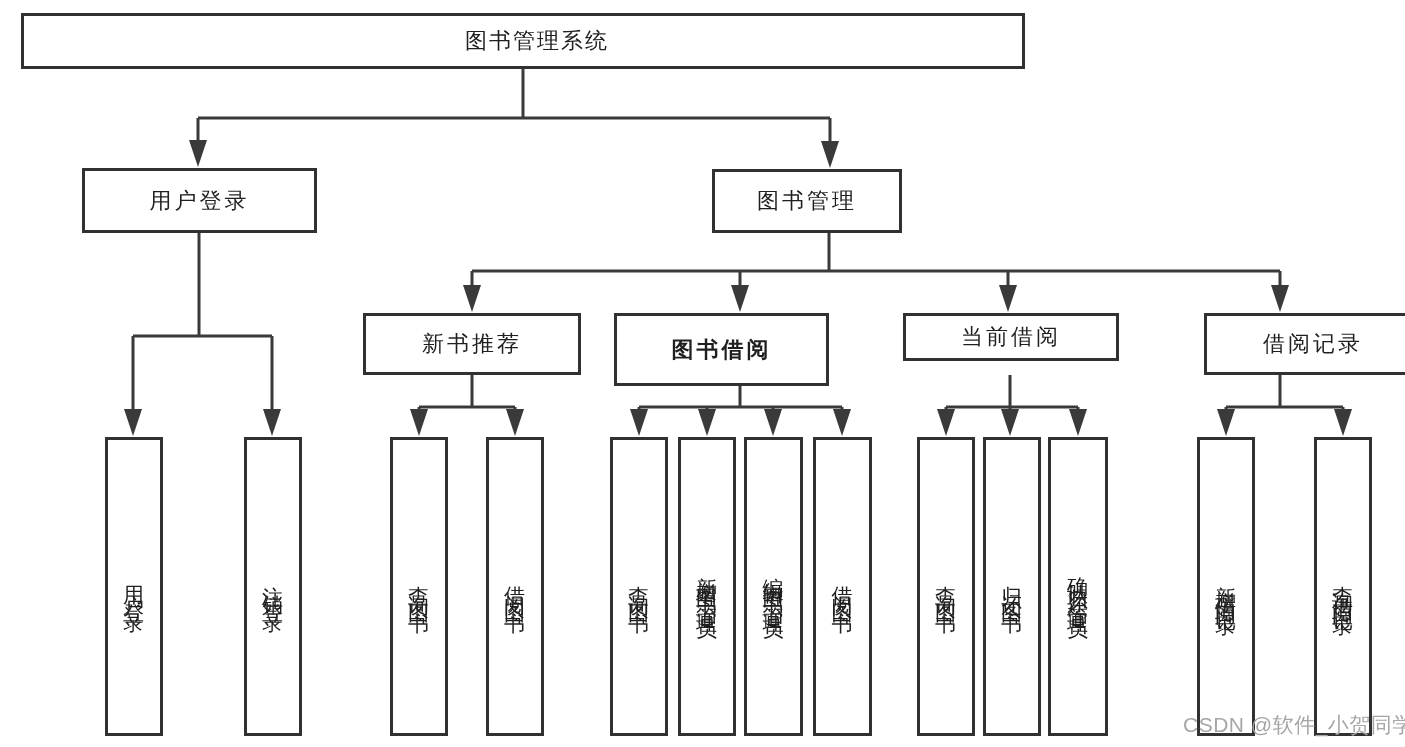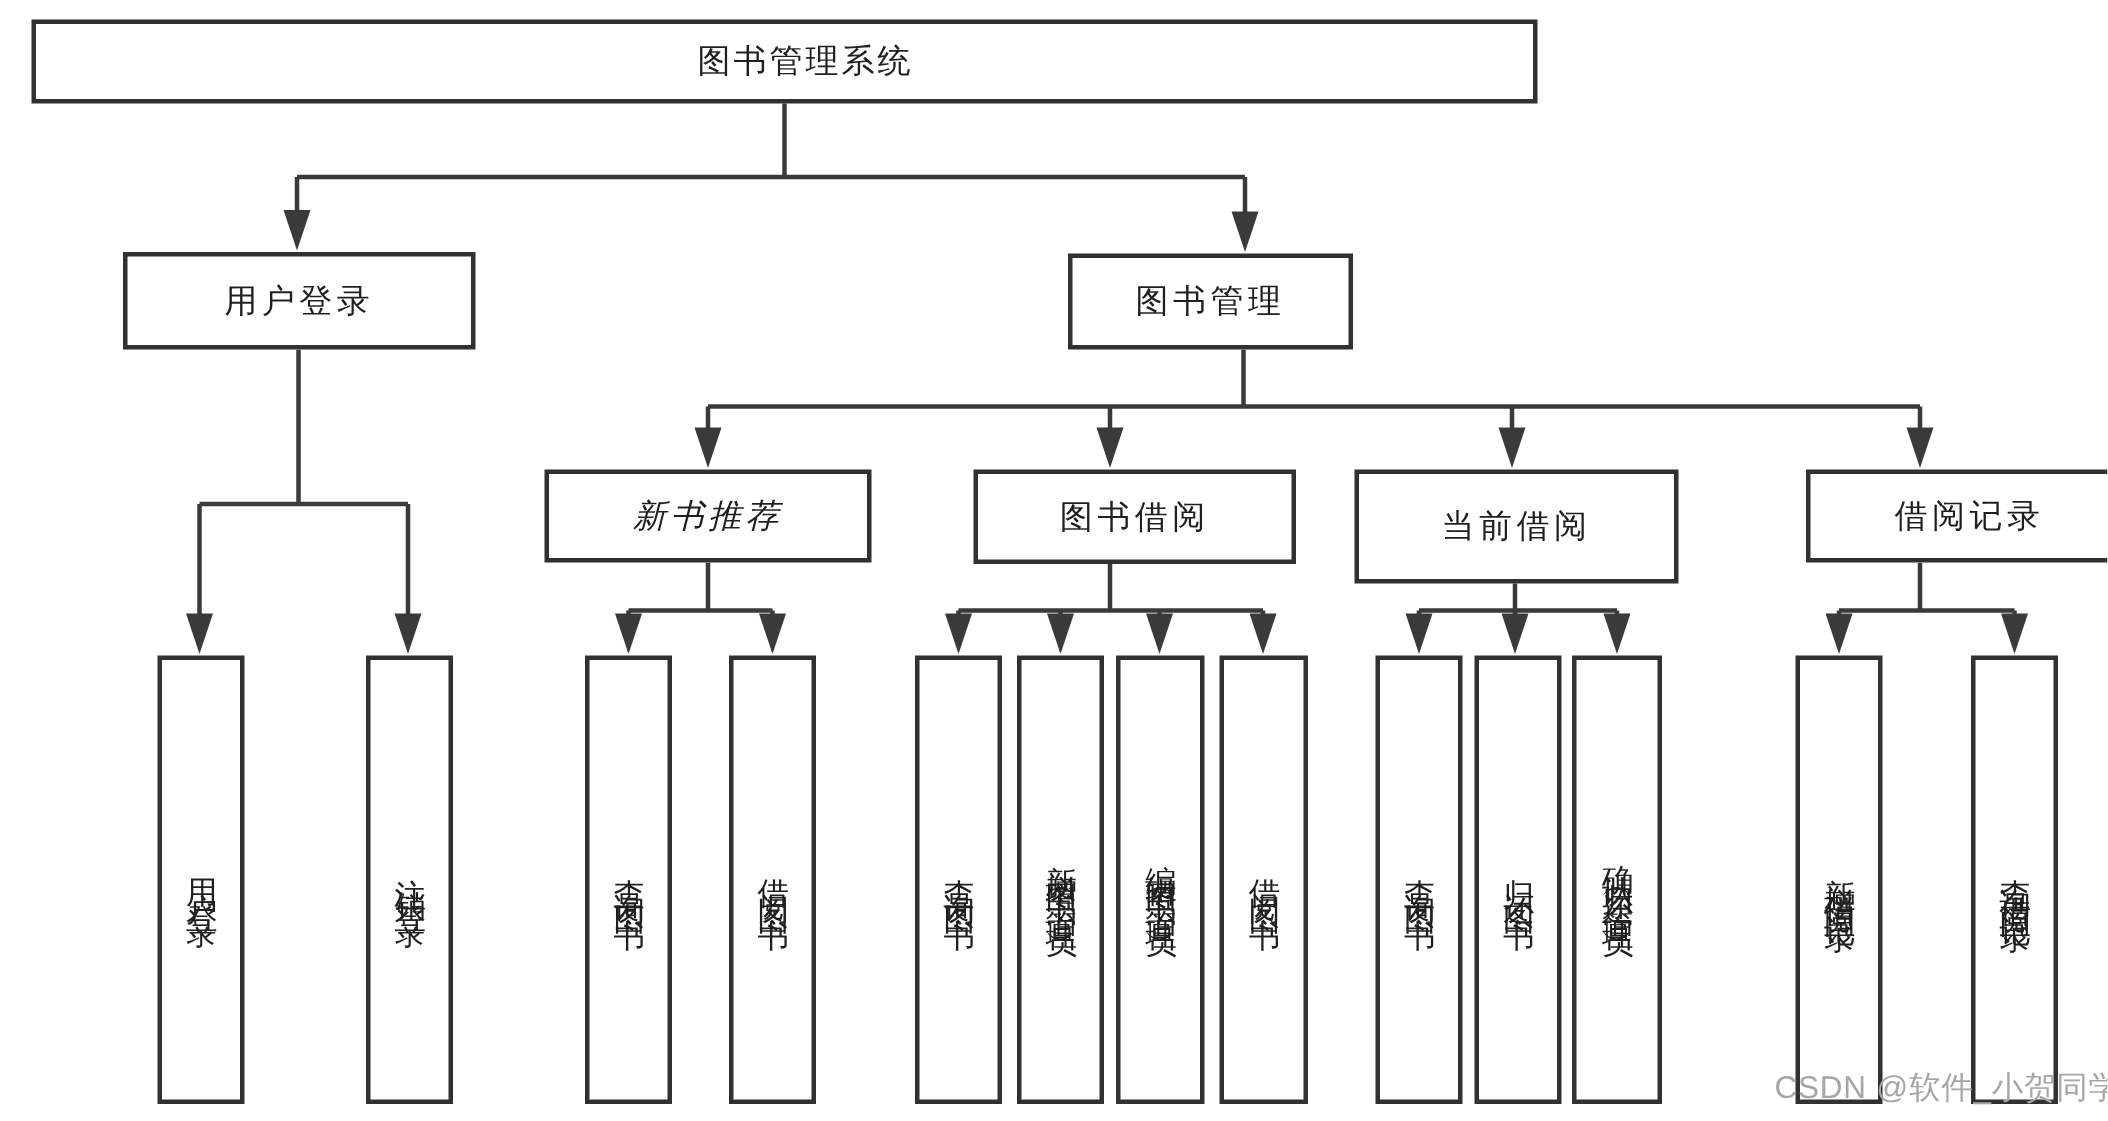--- a/index.html
+++ b/index.html
@@ -30,23 +30,23 @@
     font-size:21px;
     letter-spacing:9px;
     line-height:1;
     white-space:nowrap;
   }
   .vlabel.long{letter-spacing:6px;}
   
   .b-root{left:21px;top:13px;width:1004px;height:56px;}
   .b-user-login{left:82px;top:168px;width:235px;height:65px;}
   .b-book-mgmt{left:712px;top:169px;width:190px;height:64px;}
-  .b-new-book-rec{left:363px;top:313px;width:218px;height:62px;font-style:italic;}
-  .b-book-borrow{left:649px;top:313px;width:215px;height:63px;}
-  .b-current-borrow{left:903px;top:313px;width:216px;height:76px;}
+  .b-new-book-rec{left:363px;top:313px;width:218px;height:62px;}
+  .b-book-borrow{left:614px;top:313px;width:215px;height:73px;font-weight:bold;}
+  .b-current-borrow{left:903px;top:313px;width:216px;height:48px;}
   .b-borrow-record{left:1204px;top:313px;width:218px;height:62px;}
   .leaf{top:437px;height:299px;}
   .l-user-login{left:105px;width:58px;}
   .l-logout{left:244px;width:58px;}
   .l-nbr-query{left:390px;width:58px;}
   .l-nbr-borrow{left:486px;width:58px;}
   .l-bb-query{left:610px;width:58px;}
   .l-bb-add{left:678px;width:58px;}
   .l-bb-edit{left:744px;width:59px;}
   .l-bb-borrow{left:813px;width:59px;}

